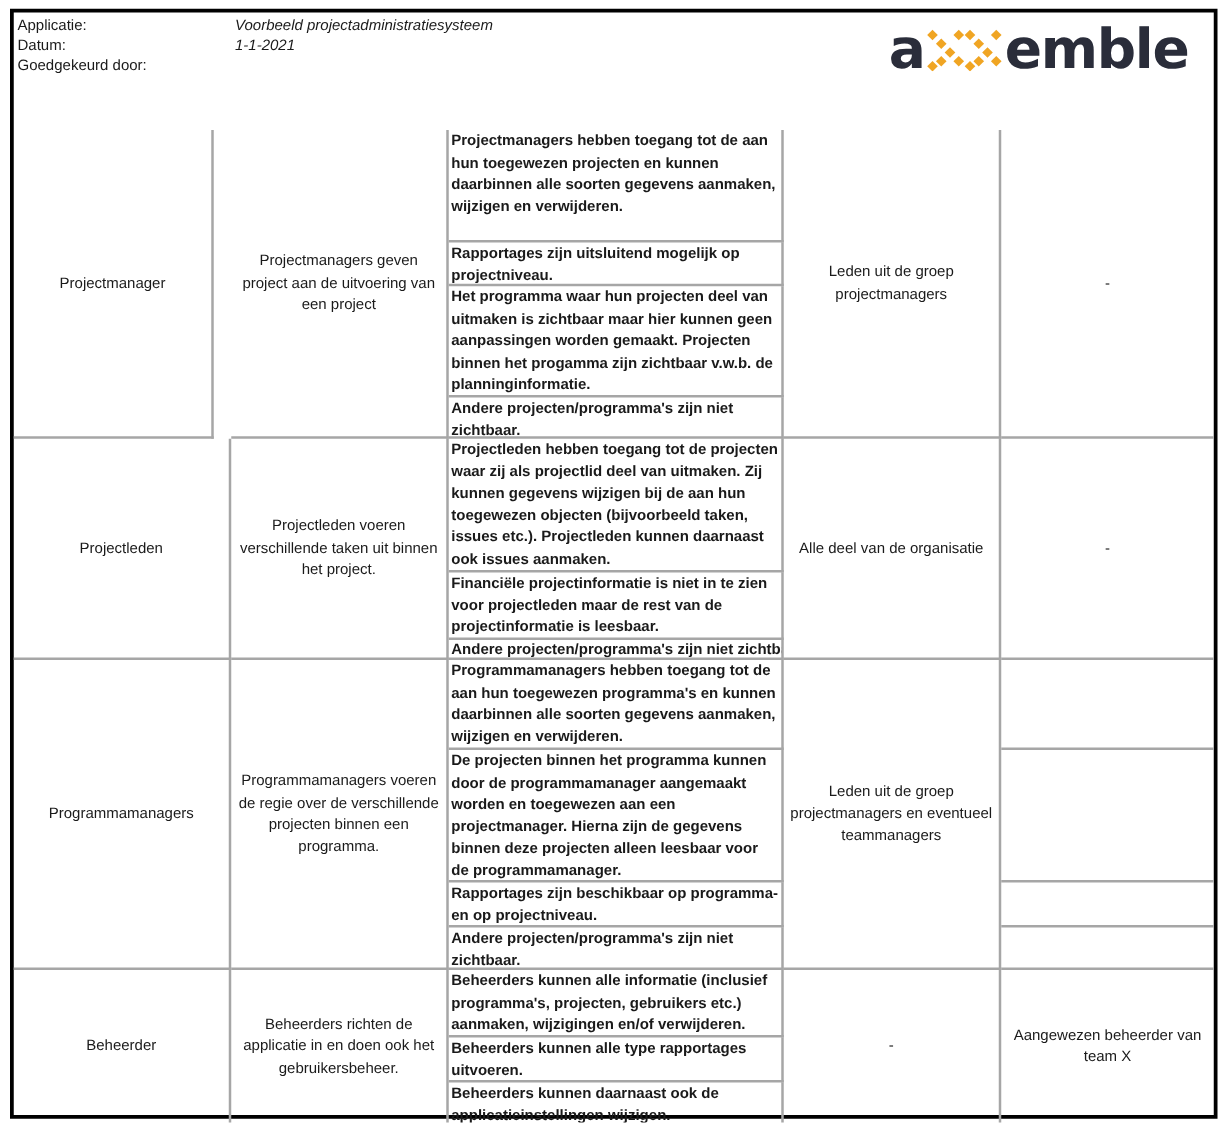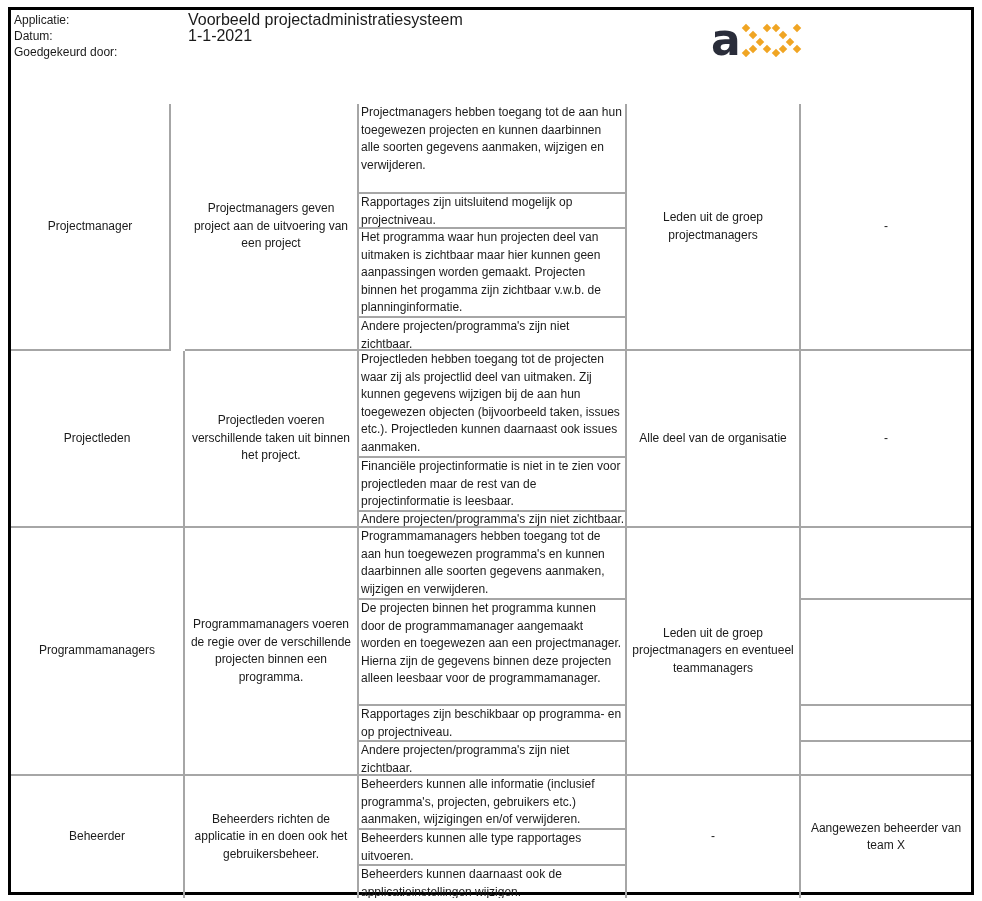--- a/index.html
+++ b/index.html
@@ -2,34 +2,34 @@
 <html><head>
   <meta charset="utf-8">
   <style>
     html, body { margin: 0; padding: 0; background: #ffffff; }
     body { width: 982px; height: 901px; position: relative; overflow: hidden;
            font-family: "Liberation Sans", sans-serif; color: #1a1a1a; }
     .sheet { position: absolute; left: 8px; top: 7px; width: 966px; height: 888px;
              border: 3px solid #000; box-sizing: border-box; }
     .meta { position: absolute; left: 0; top: 0; width: 960px; height: 68px; }
     .meta-label { position: absolute; left: 3px; font-size: 12px; line-height: 16px; }
-    .meta-value { position: absolute; left: 177px; font-size: 16px; line-height: 16px; }
+    .meta-value { position: absolute; left: 177px; font-size: 12px; line-height: 16px; font-style: italic; }
     .logo { position: absolute; left: 700px; top: 4px; height: 52px; display: flex; align-items: center; }
     .logo-text { font-family: "DejaVu Sans", sans-serif; font-weight: bold; font-size: 44px;
                  color: #2a2d3a; letter-spacing: -1px; line-height: 52px; }
     .logo-x { display: inline-block; vertical-align: middle; margin: 0 1px; }
     .header-row { position: absolute; left: 0; top: 68px; width: 960px; height: 20px;
                   border-top: 3px solid #000; border-bottom: 3px solid #000; box-sizing: content-box; }
     .hcell { position: absolute; top: 0; height: 20px; font-size: 12px; line-height: 20px;
              padding-left: 2px; box-sizing: border-box; border-right: 3px solid #000; }
     .body { position: absolute; left: 0; top: 94px; width: 960px; }
     .cell { position: absolute; box-sizing: border-box; border-right: 2px solid #a6a6a6;
             border-bottom: 2px solid #a6a6a6; font-size: 12px; line-height: 17.5px; }
     .center { display: flex; align-items: center; justify-content: center; text-align: center; padding: 0 3px; }
-    .perm { padding: 0 2px 8px 2px; overflow: hidden; white-space: normal; }
+    .perm { padding: 0 2px 8px 2px; overflow: hidden; white-space: normal; font-weight: bold; }
     .perm-nowrap { white-space: nowrap; }
     .nob { border-right: none; }
   </style>
 </head>
 <body>
 
 <div class="sheet">
 
   <div class="meta">
     <div class="meta-label" style="top:2px">Applicatie:</div>
@@ -54,20 +54,21 @@
 
           <rect x="32" y="2" width="6" height="6" transform="rotate(45 35 5)"></rect>
           <rect x="39" y="9" width="6" height="6" transform="rotate(45 42 12)"></rect>
           <rect x="46" y="16" width="6" height="6" transform="rotate(45 49 19)"></rect>
           <rect x="53" y="23" width="6" height="6" transform="rotate(45 56 26)"></rect>
           <rect x="53" y="2" width="6" height="6" transform="rotate(45 56 5)"></rect>
           <rect x="39" y="23" width="6" height="6" transform="rotate(45 42 26)"></rect>
           <rect x="32" y="27" width="6" height="6" transform="rotate(45 35 30)"></rect>
         </g>
       </svg>
+      <span class="logo-text">emble</span>
     </div>
   </div>
 
 
   <div class="body">
 
     <div class="cell center" style="left:0;top:0;width:160px;height:247px">Projectmanager</div>
     <div class="cell center" style="left:174px;top:0;width:174px;height:247px">Projectmanagers geven project aan de uitvoering van een project</div>
     <div class="cell perm" style="left:348px;top:0;width:268px;height:90px">Projectmanagers hebben toegang tot de aan hun toegewezen projecten en kunnen daarbinnen alle soorten gegevens aanmaken, wijzigen en verwijderen.</div>
     <div class="cell perm" style="left:348px;top:90px;width:268px;height:35px">Rapportages zijn uitsluitend mogelijk op projectniveau.</div>

